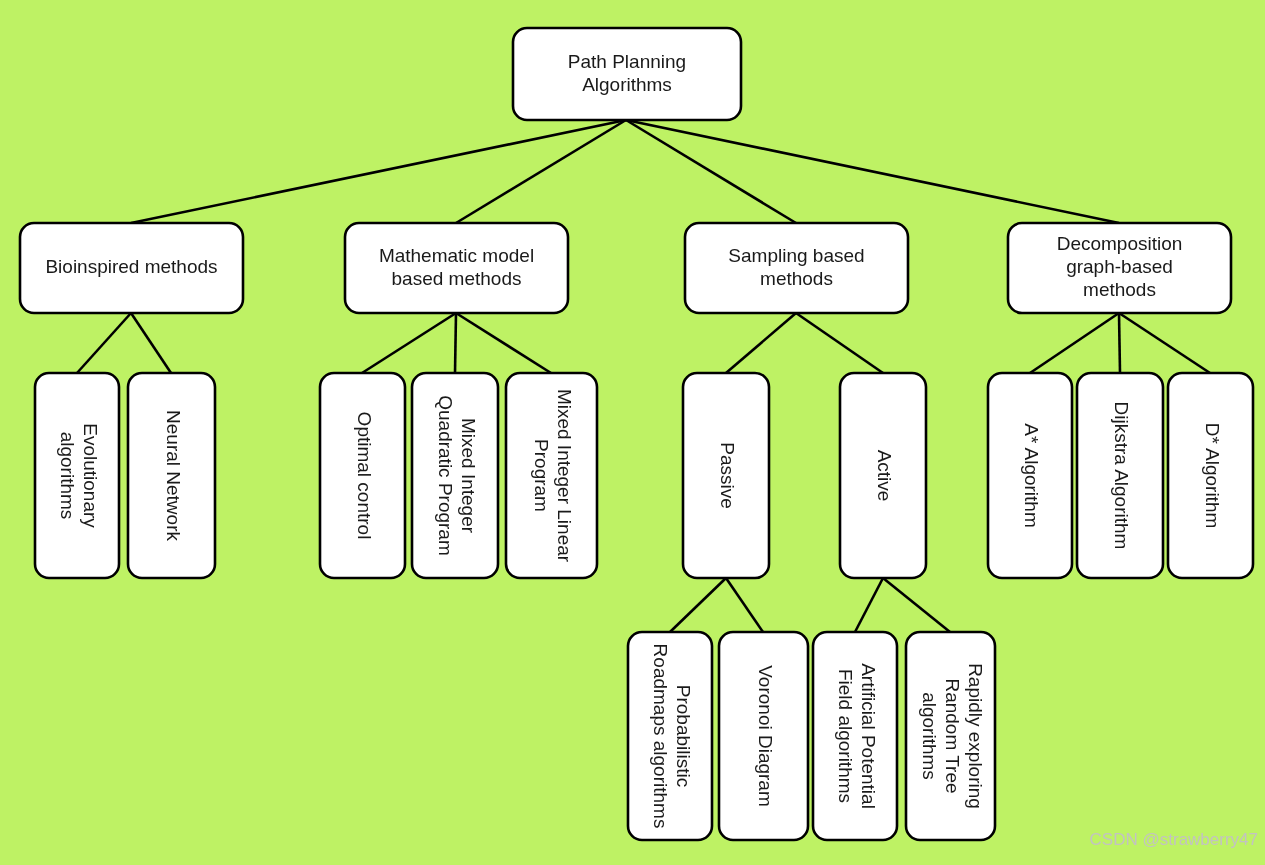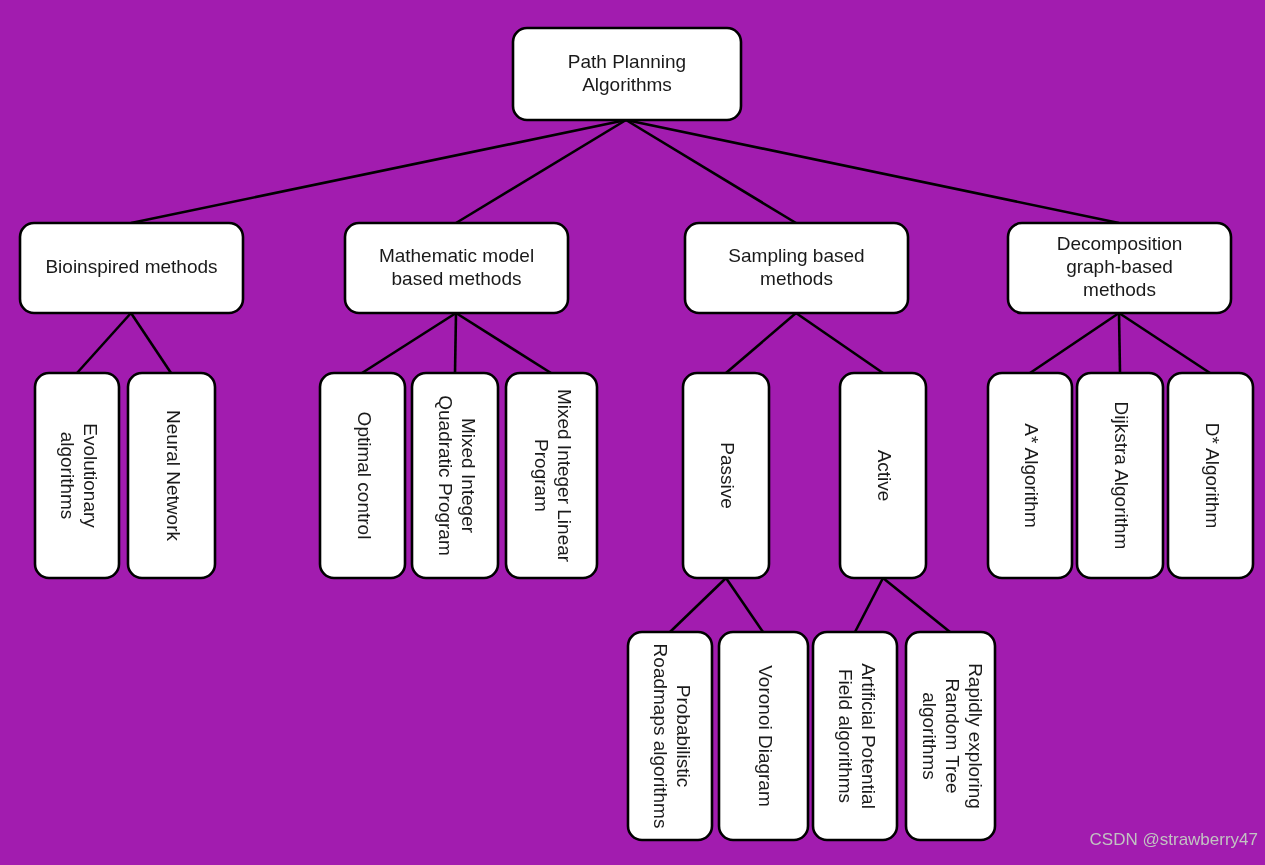--- a/index.html
+++ b/index.html
@@ -11,21 +11,21 @@
   body {
     font-family: "Liberation Sans", sans-serif;
     width: 1265px;
     height: 865px;
     overflow: hidden;
   }
   #diagram-root {
     position: relative;
     width: 1265px;
     height: 865px;
-    background: #a21caf;
+    background: #bef264;
   }
   svg#tree-svg {
     position: absolute;
     top: 0;
     left: 0;
     width: 1265px;
     height: 865px;
     display: block;
   }
   .node-box {

